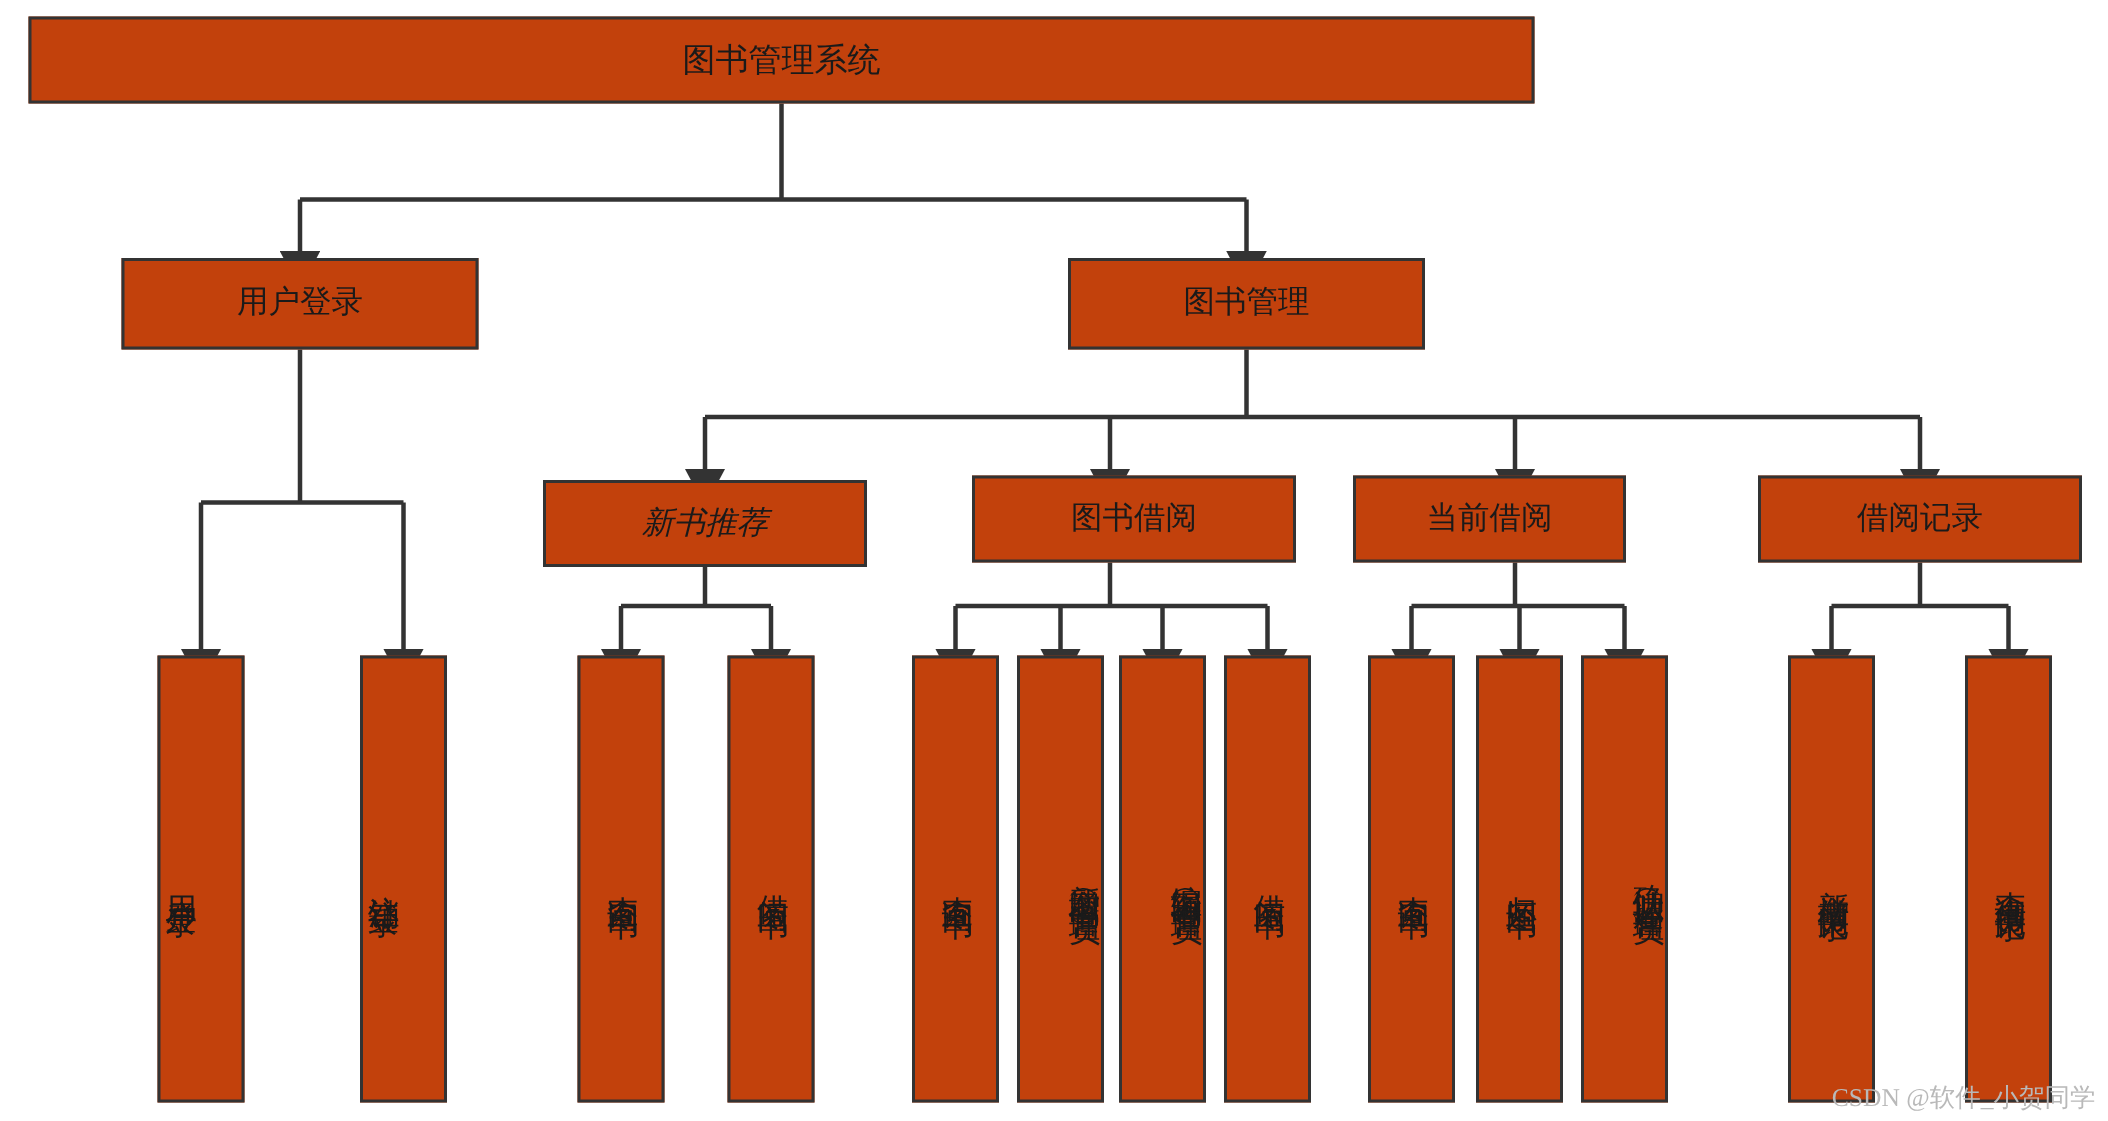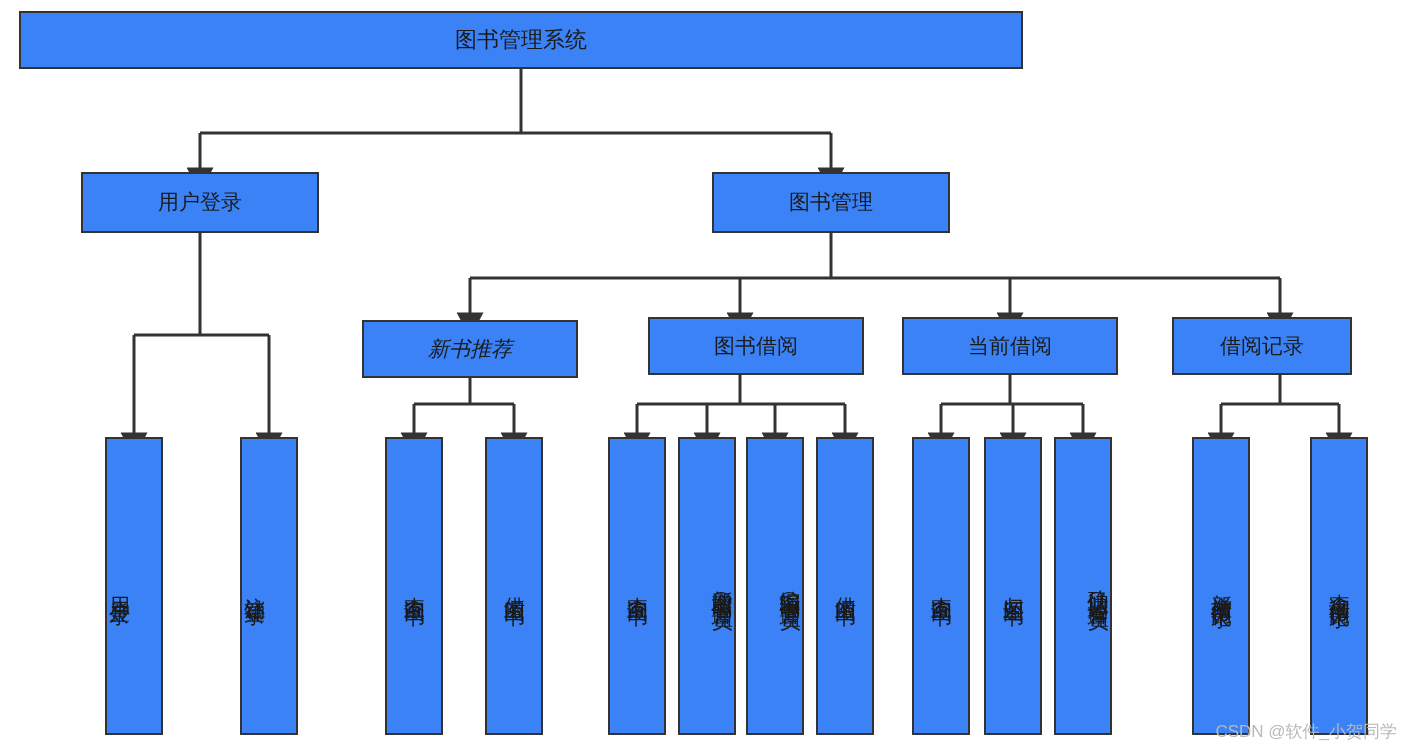--- a/index.html
+++ b/index.html
@@ -23,21 +23,21 @@
     left: 0;
     top: 0;
     width: 1405px;
     height: 747px;
     pointer-events: none;
   }
   .node {
     position: absolute;
     box-sizing: border-box;
     border: 2.5px solid #333333;
-    background: #3b82f6;
+    background: #c2410c;
     display: flex;
     align-items: center;
     justify-content: center;
     color: #1a1a1a;
     line-height: 1.18;
     text-align: center;
   }
   .node.horizontal {
     font-size: 21px;
   }
@@ -62,20 +62,21 @@
     align-items: flex-end;
   }
   #watermark {
     position: absolute;
     right: 8px;
     bottom: 4px;
     font-size: 17px;
     color: #b9b9b9;
     white-space: nowrap;
     user-select: none;
+    font-family: Liberation Serif, serif;
   }
 </style>
 </head>
 <body>
 
 <div id="diagram-root">
 
   <svg id="edge-layer" viewBox="0 0 1405 747" width="1405" height="747" aria-hidden="true">
     <defs>
       <marker id="arrowhead" markerWidth="9" markerHeight="9" refX="1.2" refY="4.5" orient="auto" markerUnits="strokeWidth">
@@ -128,24 +129,24 @@
       </div>
       <div class="node horizontal" style="left: 712px; top: 172px; width: 238px; height: 61px; align-items: center;">
         <span>图书管理</span>
       </div>
       <div class="node horizontal" style="left: 362px; top: 320px; width: 216px; height: 58px; font-style: italic;">
         <span>新书推荐</span>
       </div>
       <div class="node horizontal" style="left: 648px; top: 317px; width: 216px; height: 58px;">
         <span>图书借阅</span>
       </div>
-      <div class="node horizontal" style="left: 902px; top: 317px; width: 216px; height: 58px; justify-content: center;">
+      <div class="node horizontal" style="left: 902px; top: 317px; width: 182px; height: 58px; justify-content: center;">
         <span>当前借阅</span>
       </div>
-      <div class="node horizontal" style="left: 1172px; top: 317px; width: 180px; height: 58px;">
+      <div class="node horizontal" style="left: 1172px; top: 317px; width: 216px; height: 58px;">
         <span>借阅记录</span>
       </div>
       <div class="node vertical align-end" style="left: 105px; top: 437px; width: 58px; height: 298px;">
         <span>用户登录</span>
       </div>
       <div class="node vertical align-end" style="left: 240px; top: 437px; width: 58px; height: 298px;">
         <span>注销登录</span>
       </div>
       <div class="node vertical align-center" style="left: 385px; top: 437px; width: 58px; height: 298px;">
         <span>查询图书</span>

